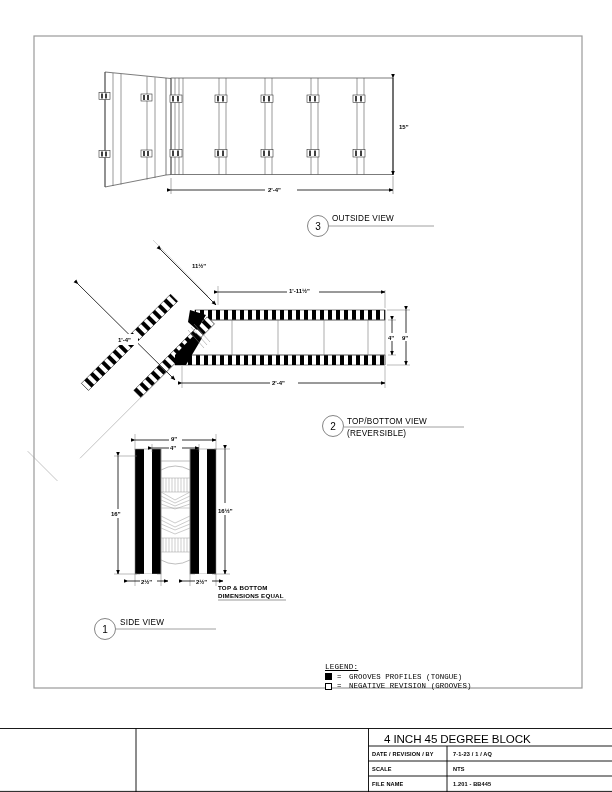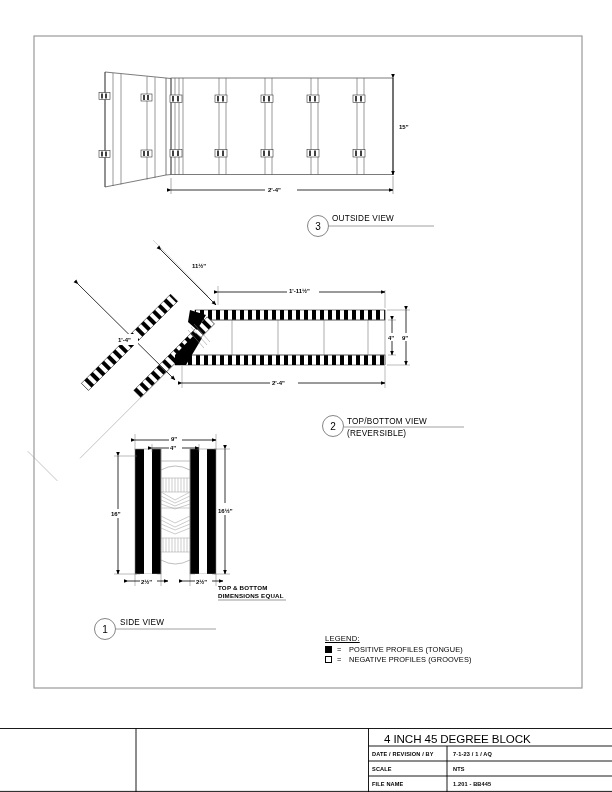--- a/index.html
+++ b/index.html
@@ -4,21 +4,21 @@
 <style>
   html,body{margin:0;padding:0;background:#fff;}
   body{width:612px;height:792px;font-family:"Liberation Sans",sans-serif;color:#000;position:relative;overflow:hidden;}
   .page{position:absolute;left:0;top:0;width:612px;height:792px;}
   svg{display:block;}
   
   #titleblock{position:absolute;left:0;top:727px;width:612px;height:65px;}
   .bigtitle{position:absolute;left:384px;top:732px;font-size:11.6px;letter-spacing:-0.1px;}
   .rowlab{position:absolute;font-size:5.6px;font-weight:bold;letter-spacing:0.15px;}
   .rowval{position:absolute;font-size:5.6px;font-weight:bold;letter-spacing:0.15px;}
-  .legend{position:absolute;left:325px;top:634px;font-size:7.4px;}
+  .legend{position:absolute;left:325px;top:663px;font-size:7.4px;font-family:Liberation Mono, monospace;}
   .legend .lg-title{font-size:7.6px;text-decoration:underline;letter-spacing:0.2px;}
   .lg-row{display:flex;align-items:center;margin-top:1.5px;}
   .sw{width:7px;height:7px;border:1px solid #000;box-sizing:border-box;margin-right:5px;}
   .sw.pos{background:#000;}
   .sw.neg{background:#fff;}
   .eq{width:12px;}
   .lg-txt{font-size:7.4px;letter-spacing:0.1px;}
 </style>
 </head>
 <body>
@@ -396,26 +396,26 @@
       <line x1="447" y1="746" x2="447" y2="792"></line>
       <line x1="0" y1="791.4" x2="612" y2="791.4"></line>
     </g>
   </svg>
 
   <div class="legend">
     <div class="lg-title">LEGEND:</div>
     <div class="lg-row">
       <span class="sw pos"></span>
       <span class="eq lg-txt">=</span>
-      <span class="lg-txt">POSITIVE PROFILES (TONGUE)</span>
+      <span class="lg-txt">GROOVES PROFILES (TONGUE)</span>
     </div>
     <div class="lg-row">
       <span class="sw neg"></span>
       <span class="eq lg-txt">=</span>
-      <span class="lg-txt">NEGATIVE PROFILES (GROOVES)</span>
+      <span class="lg-txt">NEGATIVE REVISION (GROOVES)</span>
     </div>
   </div>
 
   <div id="titleblock">
     
 
     
   </div>
 
   <div class="bigtitle">4 INCH 45 DEGREE BLOCK</div>

